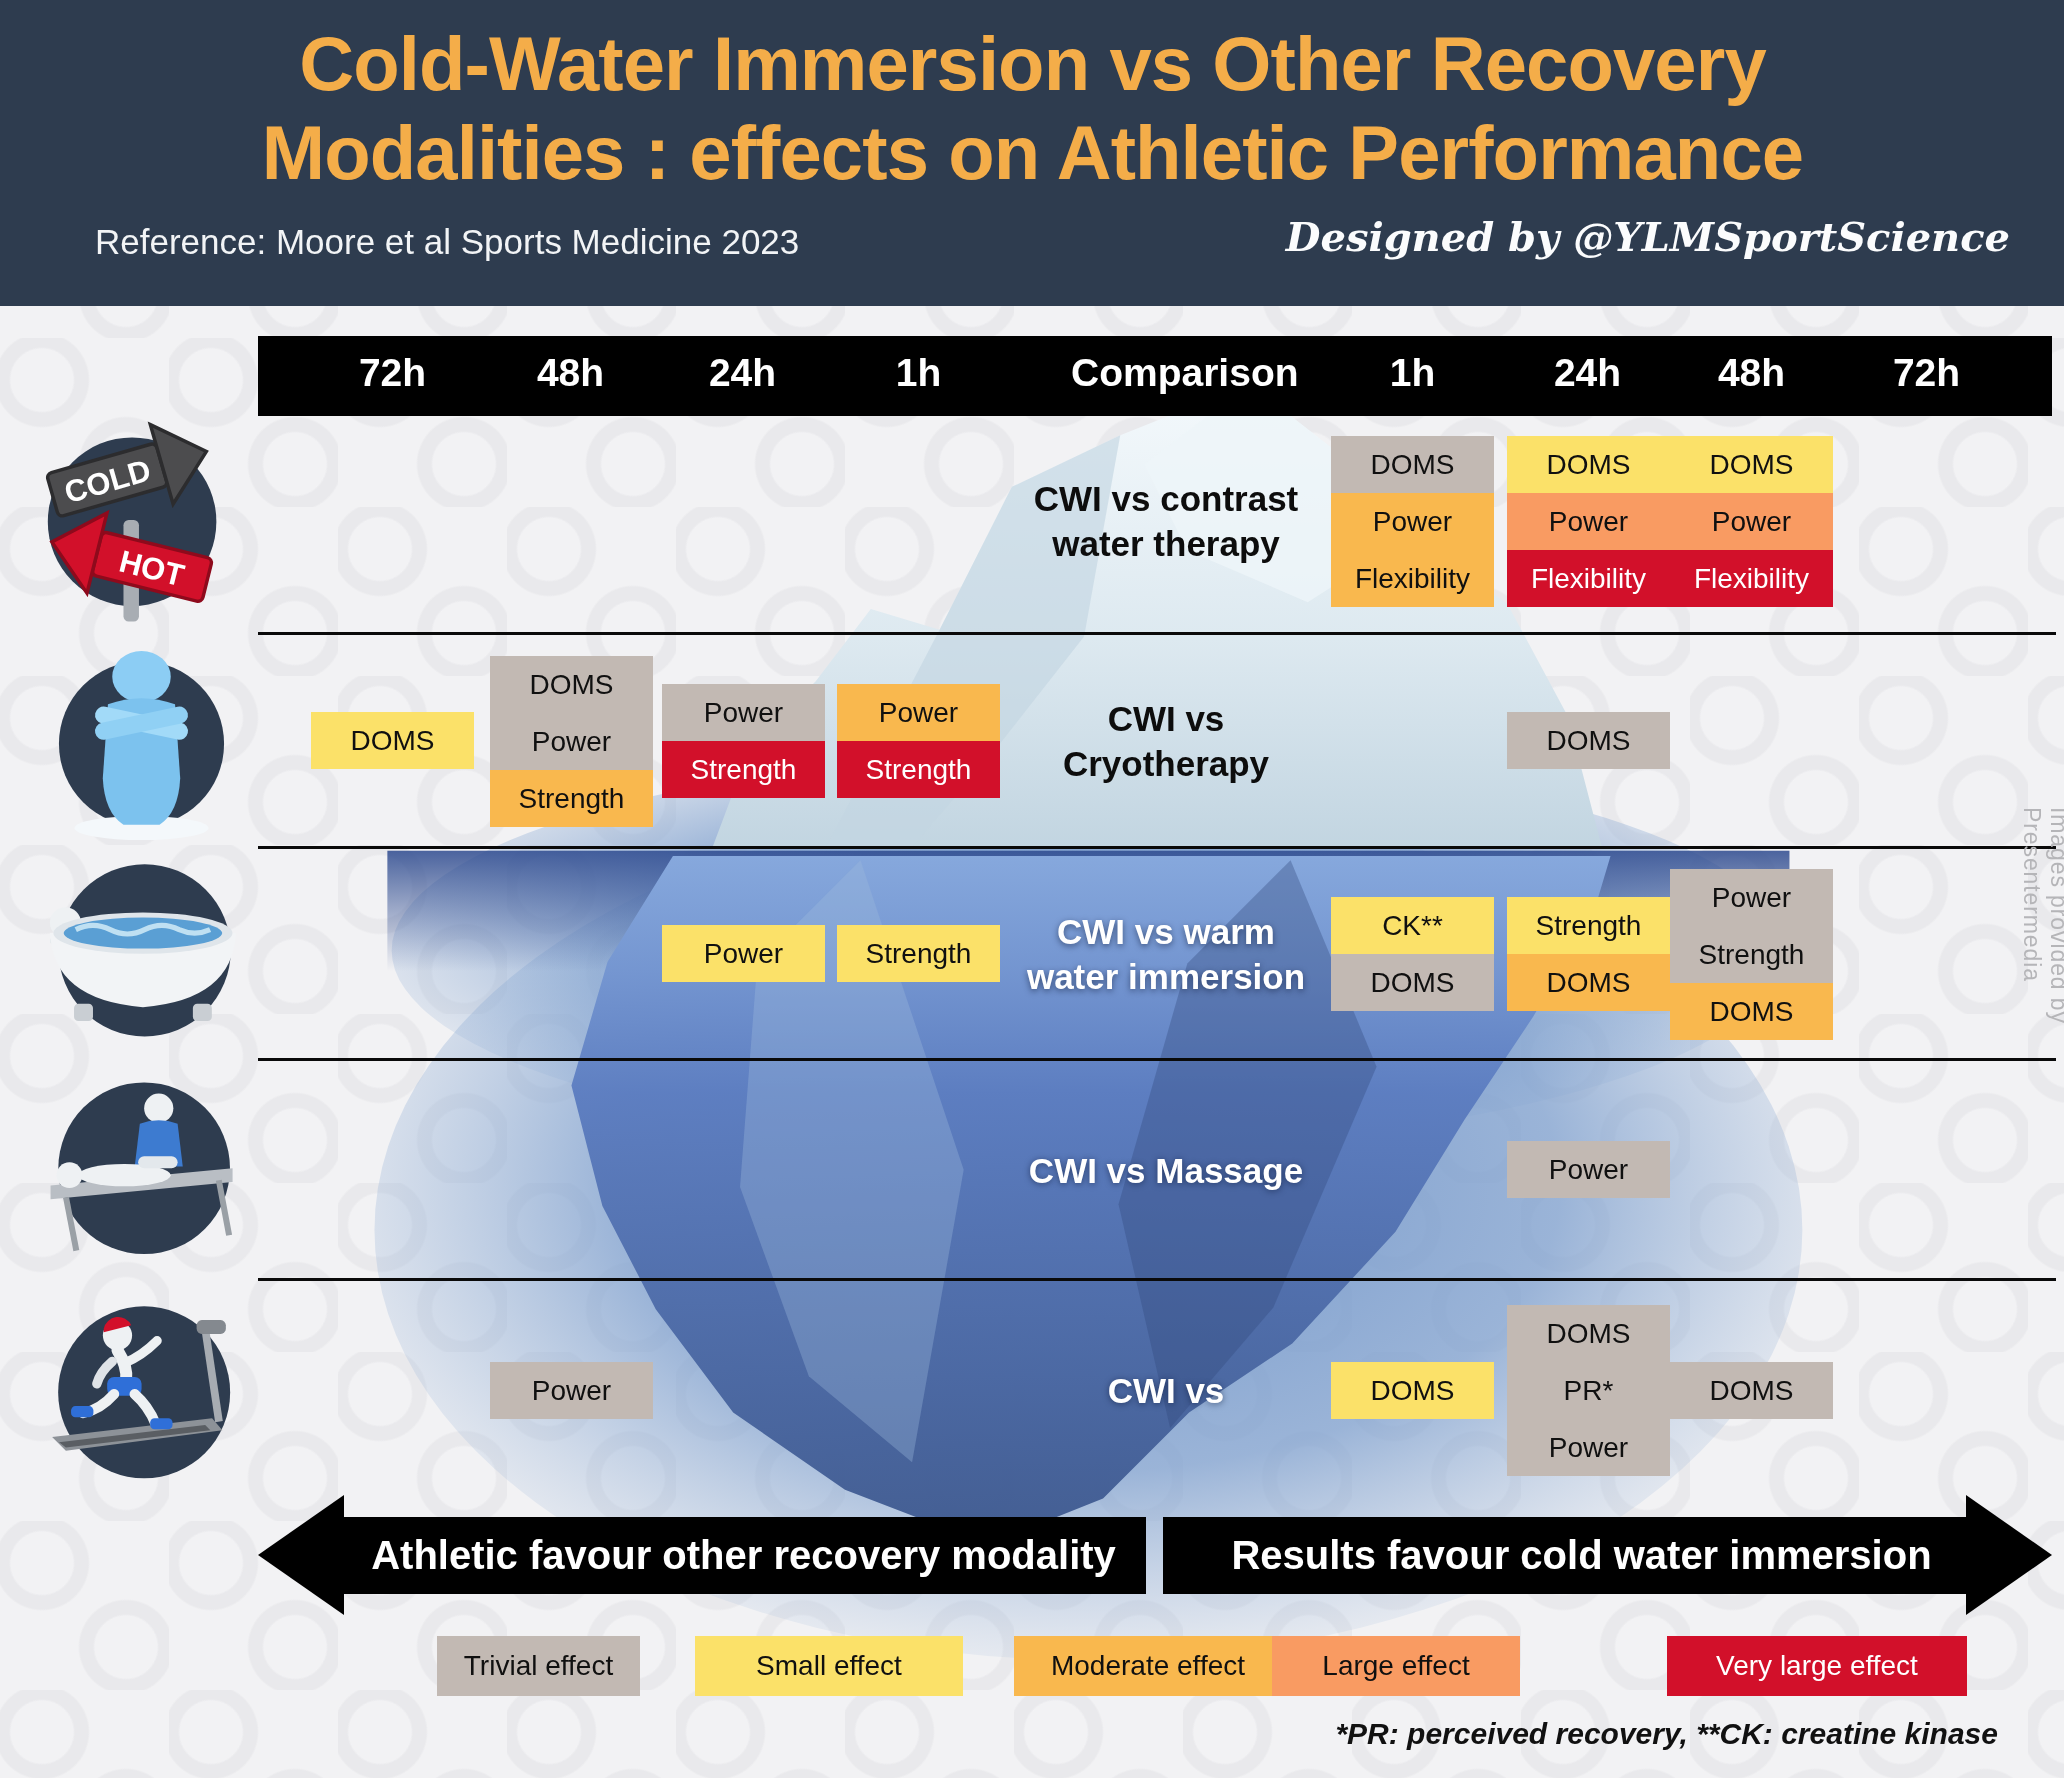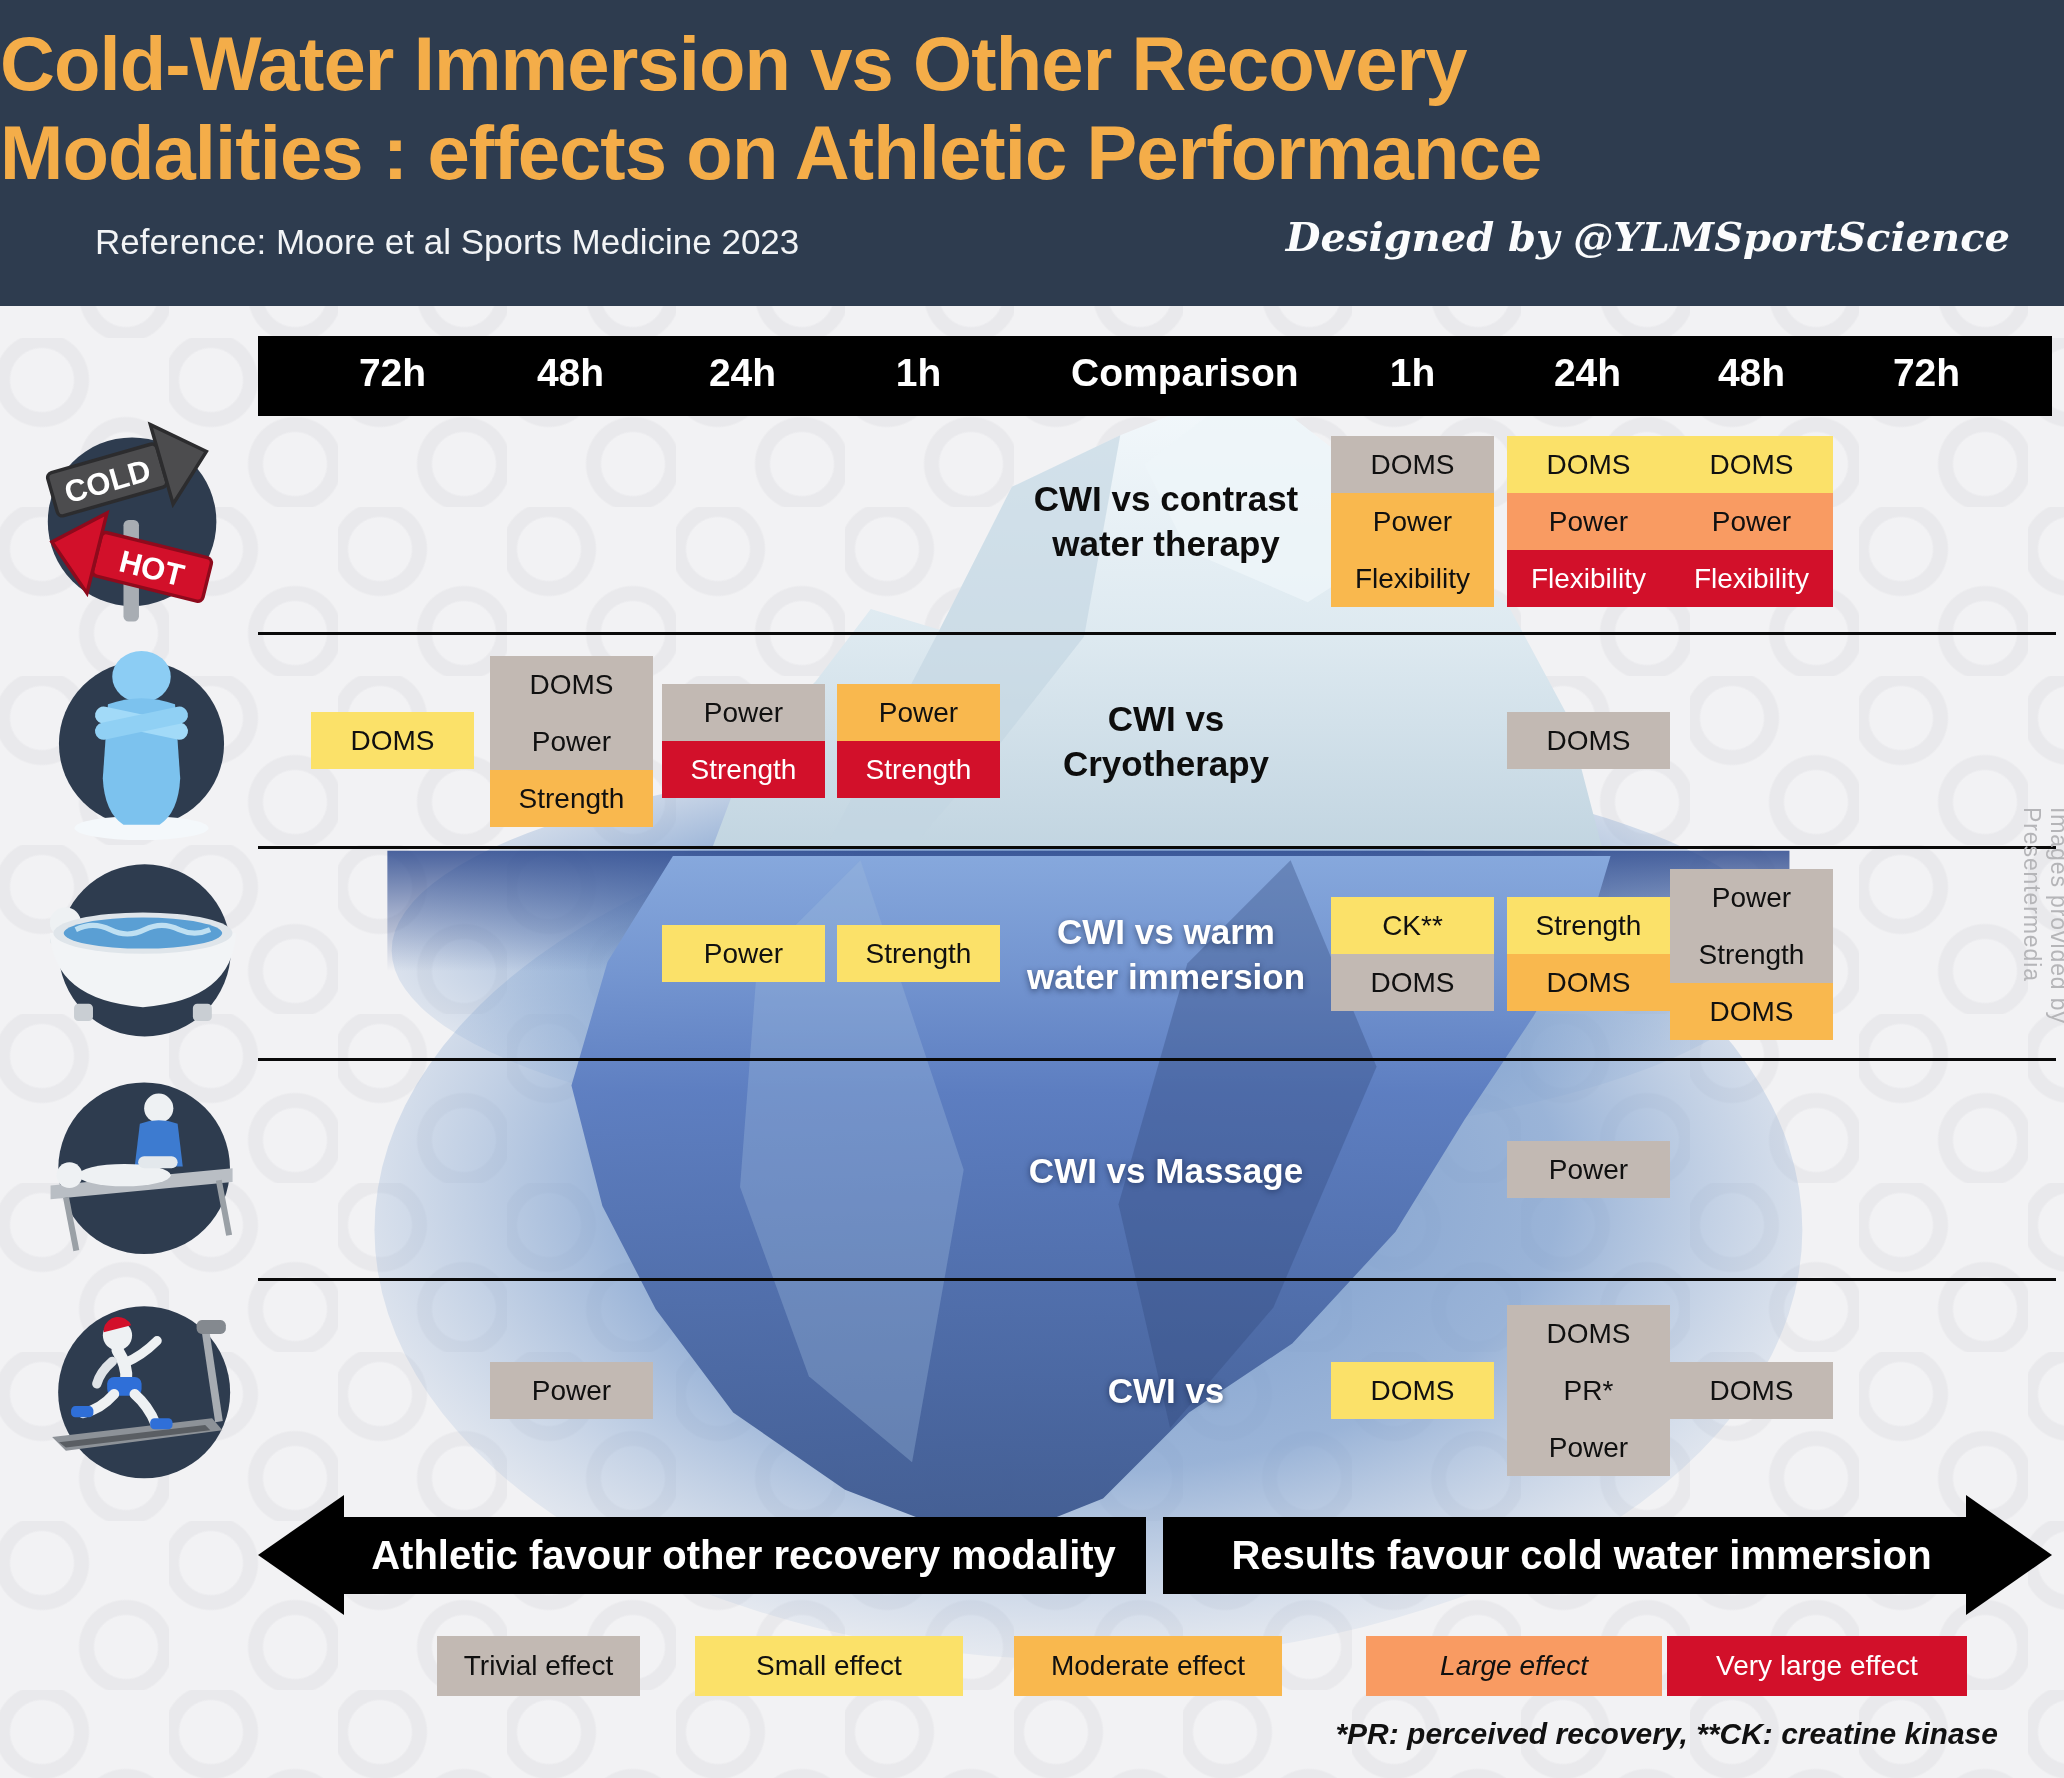--- a/index.html
+++ b/index.html
@@ -7,21 +7,21 @@
     position:relative;width:2065px;height:1778px;overflow:hidden;
     font-family:"Liberation Sans",sans-serif;
     background-color:#f2f2f4;
     background-image:
       radial-gradient(circle at 42px 42px, rgba(0,0,0,0) 31px, #e9e9ec 33px, #e9e9ec 46px, rgba(0,0,0,0) 48px),
       radial-gradient(circle at 126px 126px, rgba(0,0,0,0) 31px, #e9e9ec 33px, #e9e9ec 46px, rgba(0,0,0,0) 48px);
     background-size:169px 169px;
   }
   
   .hdr{position:absolute;left:0;top:0;width:2065px;height:306px;background:#2e3c4f;z-index:5;}
-  .hdr .title{position:absolute;left:0;top:19px;width:100%;text-align:left;
+  .hdr .title{position:absolute;left:0;top:19px;width:100%;text-align:center;
     color:#f4ad49;font-weight:bold;font-size:76px;line-height:89px;letter-spacing:-0.9px;}
   .hdr .ref{position:absolute;left:95px;top:222px;color:#f2f4f6;font-size:35px;}
   .hdr .credit{position:absolute;right:55px;top:213px;color:#fbfcfd;
     font-family:"DejaVu Serif",serif;font-style:italic;font-weight:bold;font-size:40px;}
   
   .art{position:absolute;left:0;top:0;z-index:1;}
   
   .tbar{position:absolute;left:258px;top:336px;width:1794px;height:80px;background:#000;z-index:6;}
   .tcol{position:absolute;top:0;height:73px;line-height:73px;width:189px;margin-left:-95px;
     text-align:center;color:#fff;font-weight:bold;font-size:39px;}
@@ -348,20 +348,20 @@
   </div>
   <div class="abar" style="left:1163px;width:805px;padding-left:16px;">
     <span>Results favour cold water immersion</span>
   </div>
   <div class="ahead right"></div>
 
   <div id="legend-layer">
       <div class="lg" style="left: 437px; width: 203px; background: rgb(194, 185, 179);">Trivial effect</div>
       <div class="lg" style="left: 695px; width: 268px; background: rgb(251, 225, 105);">Small effect</div>
       <div class="lg" style="left: 1014px; width: 268px; background: rgb(249, 184, 78);">Moderate effect</div>
-      <div class="lg" style="left: 1366px; width: 296px; background: rgb(249, 155, 98); font-style: italic;">Large effect</div>
+      <div class="lg" style="left: 1272px; width: 248px; background: rgb(249, 155, 98);">Large effect</div>
       <div class="lg inv" style="left: 1667px; width: 300px; background: rgb(210, 16, 42);">Very large effect</div>
     </div>
 
   <div class="footnote">*PR: perceived recovery, **CK: creatine kinase</div>
   <div class="watermark">Images provided by Presentermedia</div>
 </div>
 
 
 </body></html>

